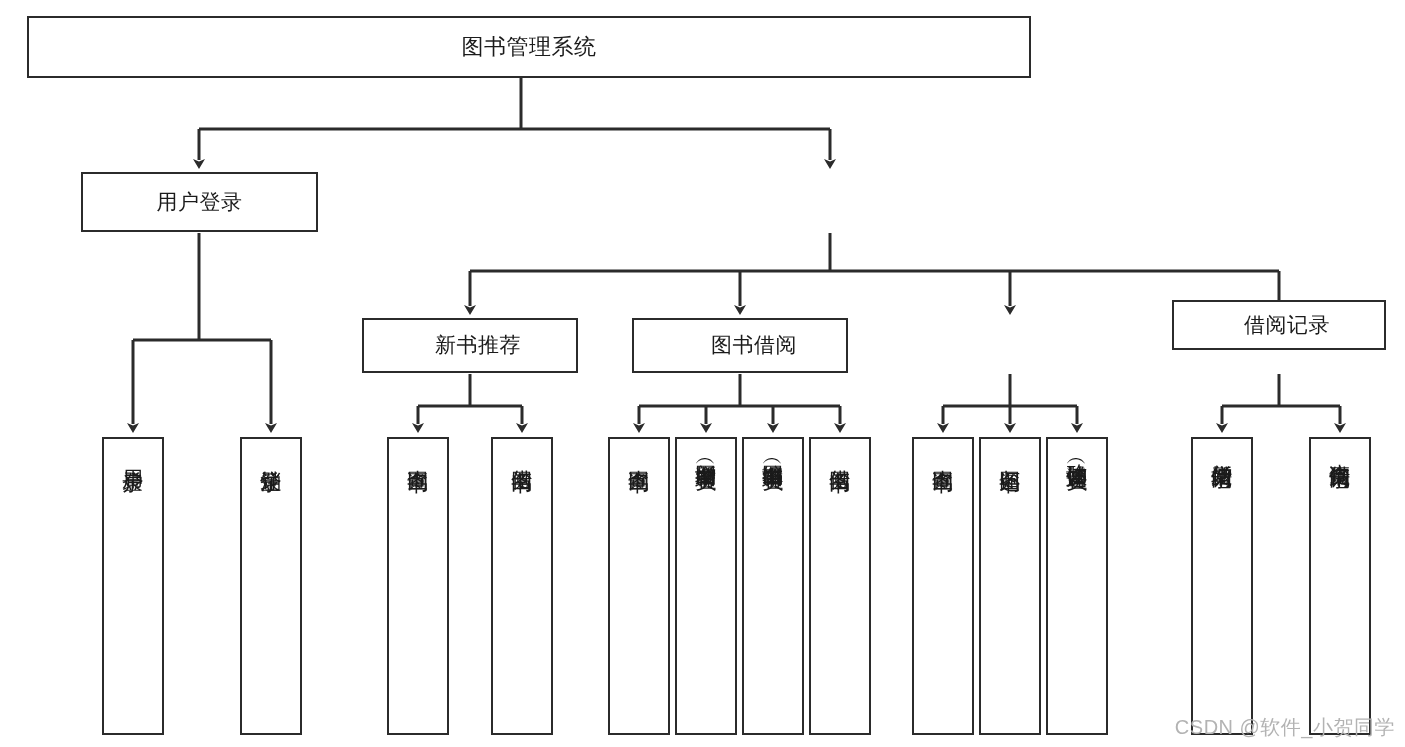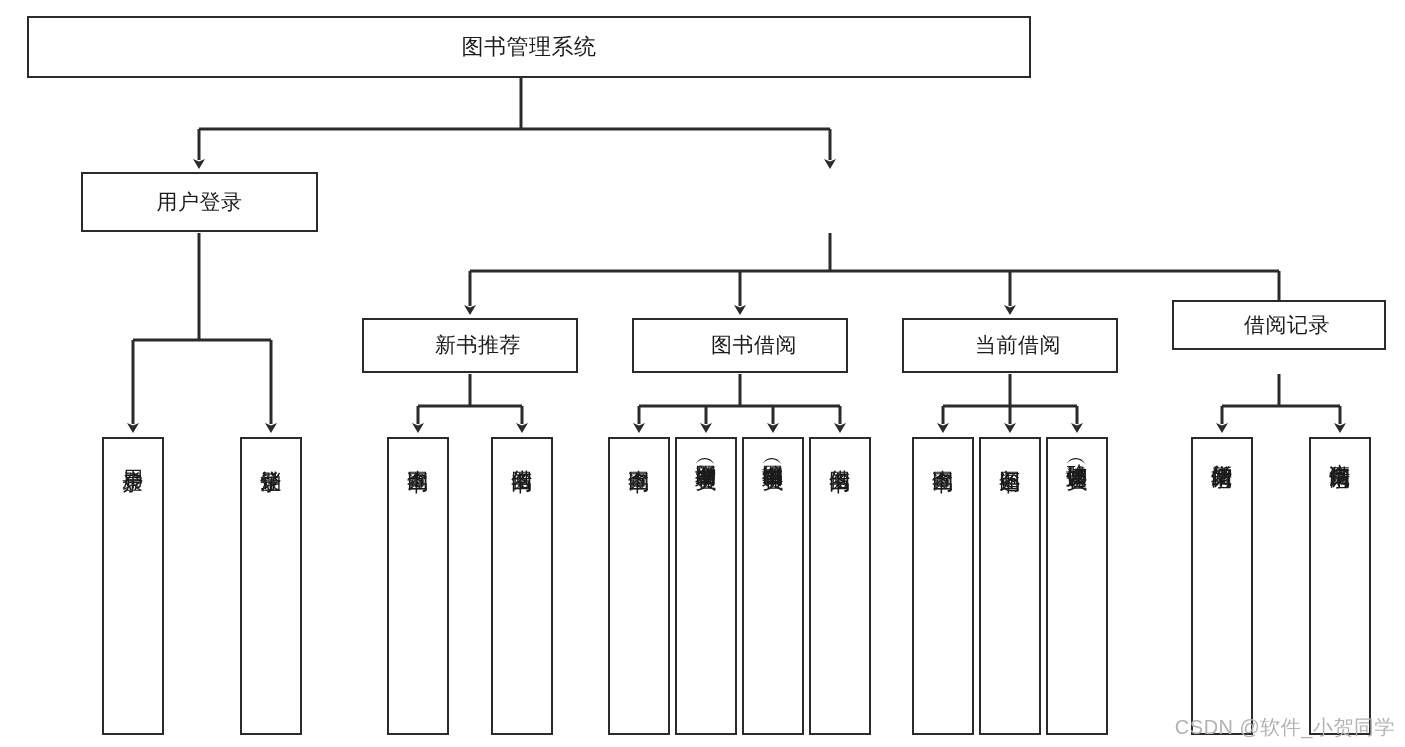--- a/index.html
+++ b/index.html
@@ -137,23 +137,20 @@
 
 
   <div class="node level2" style="left:362px; top:318px; width:216px; height:55px;">
     <span class="node-label">新书推荐</span>
   </div>
 
   <div class="node level2" style="left:632px; top:318px; width:216px; height:55px;padding-left:12px;">
     <span class="node-label">图书借阅</span>
   </div>
 
-  <div class="node level2" style="left:902px; top:318px; width:216px; height:55px;">
-    <span class="node-label">当前借阅</span>
-  </div>
 
   <div class="node level2" style="left:1172px; top:300px; width:214px; height:50px;">
     <span class="node-label">借阅记录</span>
   </div>
 
   <div class="node leaf" style="left:102px; top:437px; width:62px; height:298px;">
     <span class="node-label">用户登录</span>
   </div>
 
   <div class="node leaf" style="left:240px; top:437px; width:62px; height:298px;">

